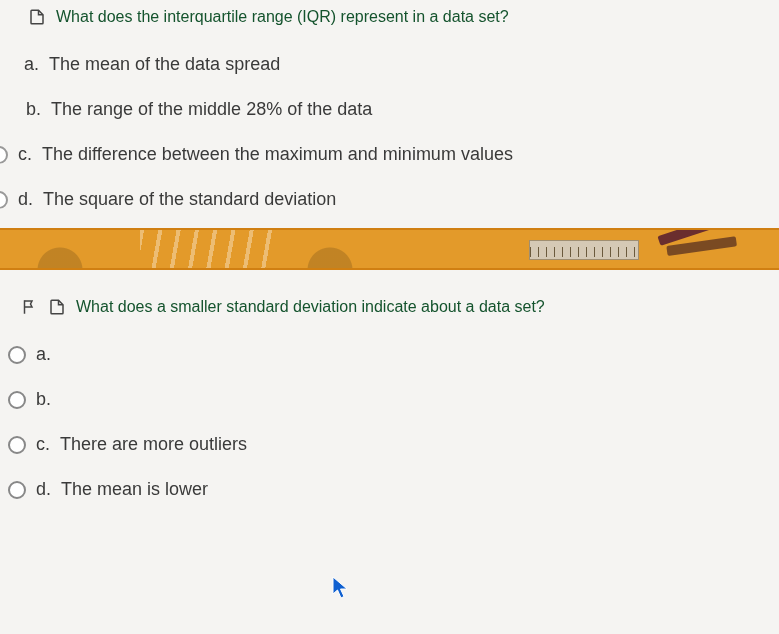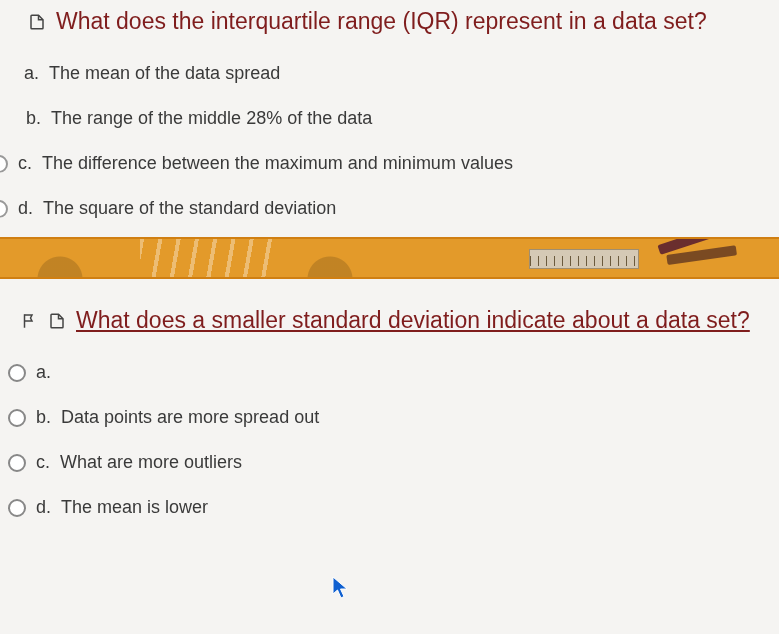--- a/index.html
+++ b/index.html
@@ -19,27 +19,26 @@
     height: 634px;
   }
   .question-block {
     padding: 4px 0 0 0;
   }
   .q-header {
     display: flex;
     align-items: center;
     gap: 10px;
     padding: 4px 10px 16px 28px;
-    font-size: 23px;
-    color: #7f1d1d;
+    font-size: 16px;
+    color: #14532d;
   }
   .q-header.second {
     padding-left: 20px;
     padding-top: 24px;
-    text-decoration: underline;
   }
   .flag-icon { display:flex; align-items:center; color:#444; }
   .bookmark-icon { display:flex; align-items:center; color:#444; }
   .option {
     display: flex;
     align-items: center;
     gap: 10px;
     padding: 12px 10px 12px 10px;
     font-size: 18px;
     color: #3a3a3a;
@@ -178,26 +177,25 @@
       </span>
       <span>What does a smaller standard deviation indicate about a data set?</span>
     </div>
     <div class="option">
       <span class="radio"></span>
       <span class="letter">a.</span>
     </div>
     <div class="option">
       <span class="radio"></span>
       <span class="letter">b.</span>
-      <span>Data points are more spread out</span>
     </div>
     <div class="option">
       <span class="radio"></span>
       <span class="letter">c.</span>
-      <span>What are more outliers</span>
+      <span>There are more outliers</span>
     </div>
     <div class="option">
       <span class="radio"></span>
       <span class="letter">d.</span>
       <span>The mean is lower</span>
     </div>
   </div>
 
   <div class="cursor">
     <svg width="18" height="24" viewBox="0 0 18 24">

